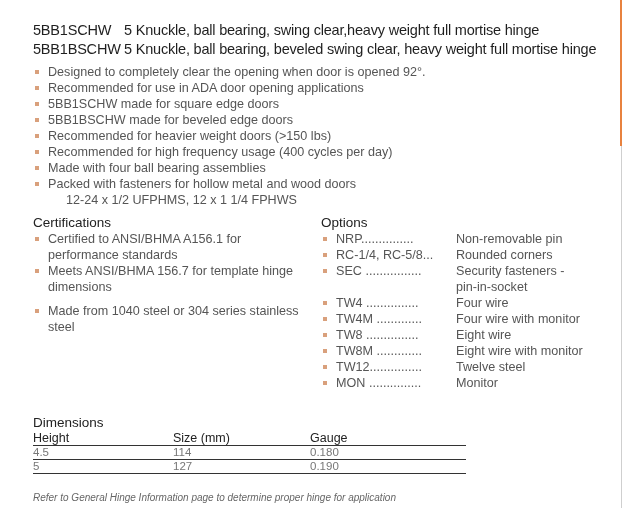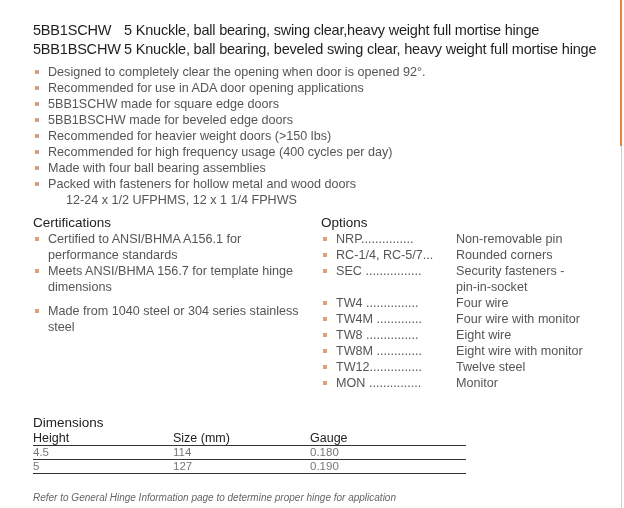--- a/index.html
+++ b/index.html
@@ -79,21 +79,21 @@
 </div>
 
 <div class="options">
   <h3 class="section-h">Options</h3>
   <ul>
     <li class="opt">
         <span class="k">NRP...............</span>
         <span class="v">Non-removable pin</span>
       </li>
     <li class="opt">
-        <span class="k">RC-1/4, RC-5/7...</span>
+        <span class="k">RC-1/4, RC-5/8...</span>
         <span class="v">Rounded corners</span>
       </li>
     <li class="opt">
         <span class="k">SEC ................</span>
         <span class="v">Security fasteners -</span>
       </li>
     <li class="opt nob">
         <span class="k"></span>
         <span class="v">pin-in-socket</span>
       </li>

